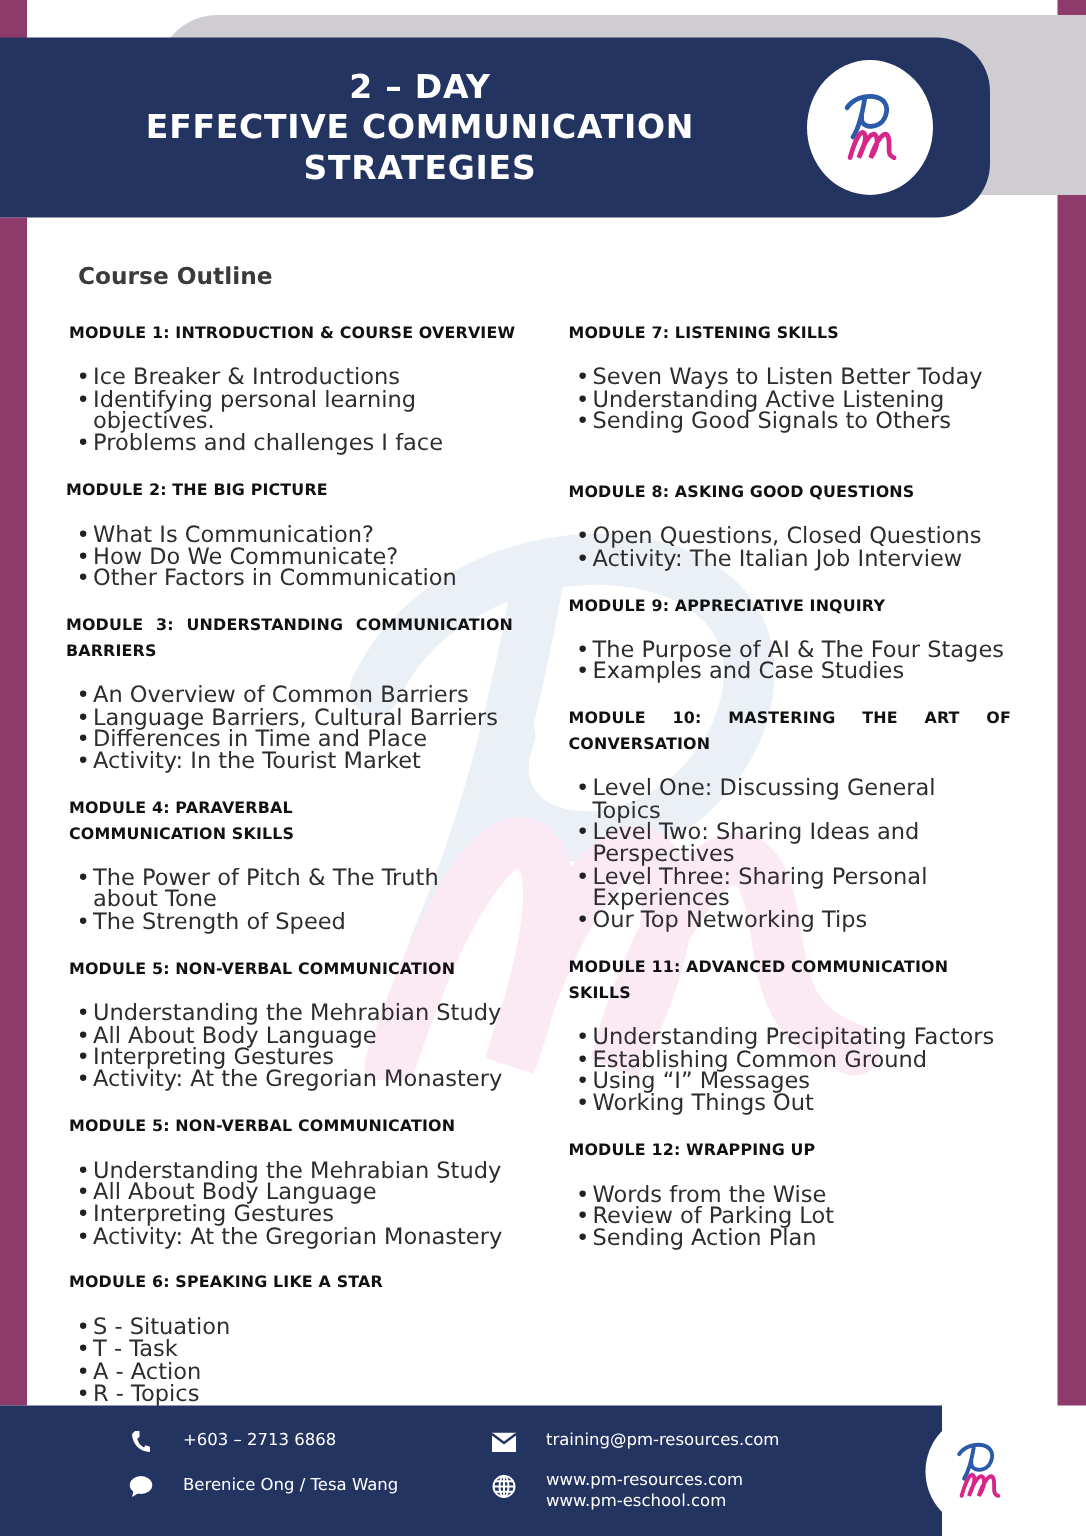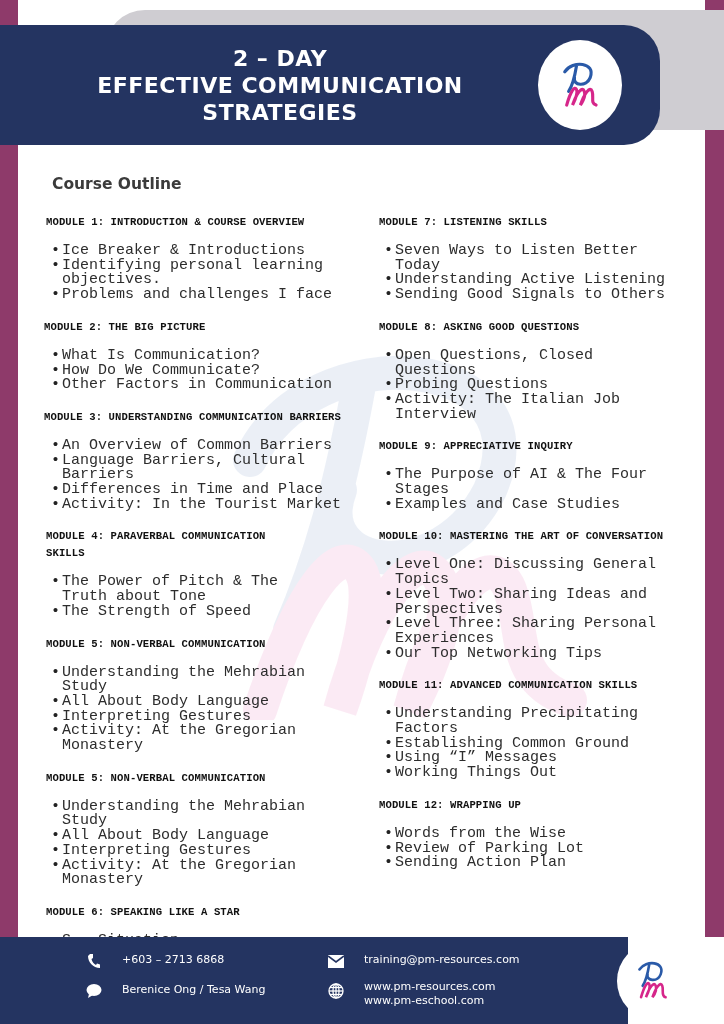--- a/index.html
+++ b/index.html
@@ -25,21 +25,21 @@
     display: flex; align-items: center; justify-content: center; }
   .logo-header { left: 538px; top: 40px; width: 84px; height: 90px; }
   .logo-footer { left: 617px; top: 944px; width: 70px; height: 74px; }
   .logo svg { width: 70%; height: 70%; }
 
   .watermark { position: absolute; left: 190px; top: 340px; width: 400px; height: 380px; opacity: 0.09; pointer-events: none; }
 
   .outline-title { position: absolute; left: 52px; top: 175px; font-size: 15.5px; font-weight: bold;
     color: #3b3b3b; }
 
-  .col { position: absolute; width: 300px; font-family: Liberation Mono, monospace; }
+  .col { position: absolute; width: 300px; }
   .col-left { left: 46px; top: 214px; }
   .col-right { left: 379px; top: 214px; width: 295px; }
 
   .module { margin-bottom: 12px; }
   .module-title { font-size: 10.6px; font-weight: bold; color: #111111; line-height: 17px;
     text-transform: uppercase; letter-spacing: 0.1px; }
   .module-title.justify { text-align: justify; text-align-last: left; }
   .module ul { list-style: none; margin-top: 13px; }
   .module li { font-size: 15px; color: #2d2d2d; line-height: 14.7px; padding-left: 16px; position: relative; }
   .module li::before { content: "•"; position: absolute; left: 5px; top: 0; color: #222; }
@@ -136,33 +136,32 @@
     <ul>
       <li>S - Situation</li>
       <li>T - Task</li>
       <li>A - Action</li>
       <li>R - Topics</li>
     </ul>
   </div>
 </div>
 
 <div class="col col-right">
-  <div class="module" style="margin-bottom:16px">
+  <div class="module" style="margin-bottom:32px">
     <div class="module-title">MODULE 7:  LISTENING SKILLS</div>
     <ul>
       <li>Seven Ways to Listen Better Today</li>
       <li>Understanding Active Listening</li>
       <li>Sending Good Signals to  Others</li>
     </ul>
   </div>
   <div class="module" style="margin-bottom:16px">
     <div class="module-title">MODULE 8: ASKING GOOD QUESTIONS</div>
     <ul>
       <li>Open Questions, Closed Questions</li>
-      <li>Probing Questions</li>
       <li>Activity: The Italian Job Interview</li>
     </ul>
   </div>
   <div class="module" style="margin-bottom:16px">
     <div class="module-title">MODULE 9: APPRECIATIVE INQUIRY</div>
     <ul>
       <li>The Purpose of AI &amp; The Four Stages</li>
       <li>Examples and Case Studies</li>
     </ul>
   </div>

